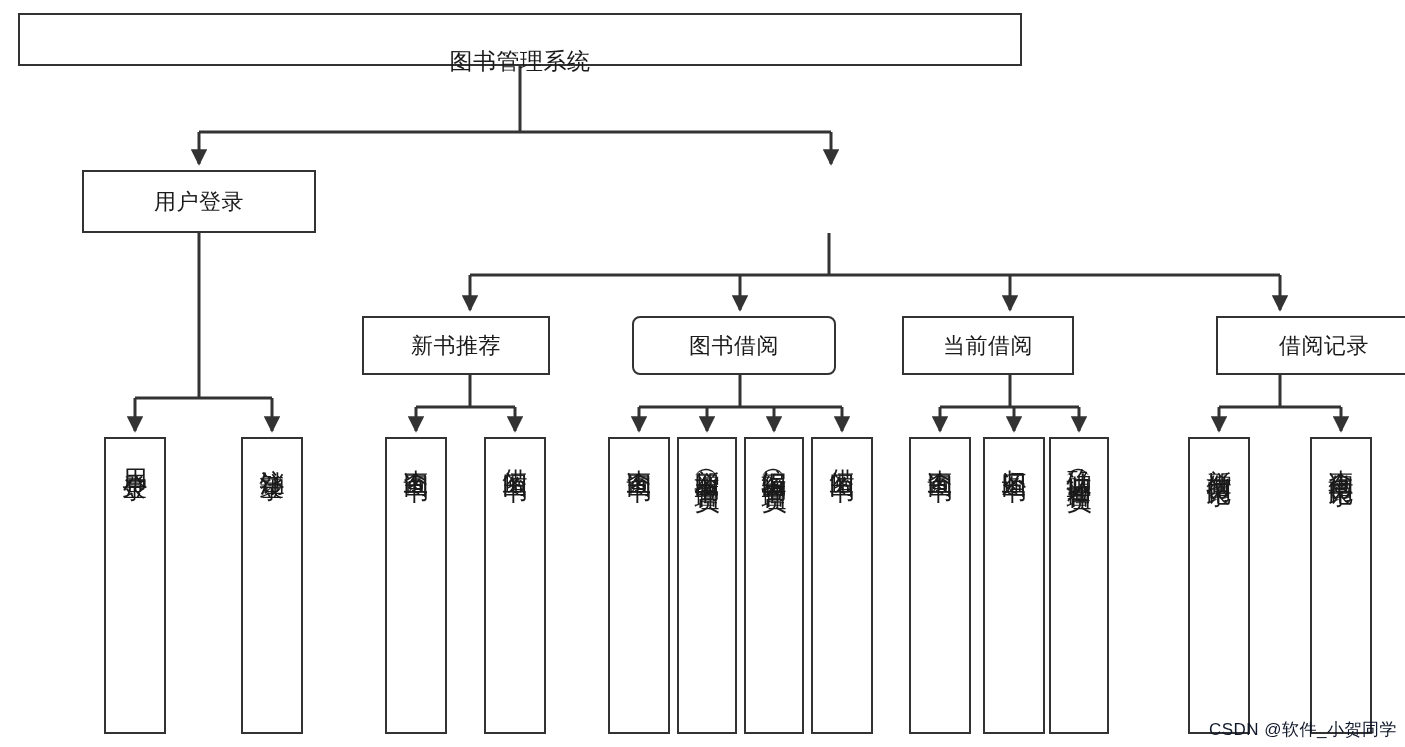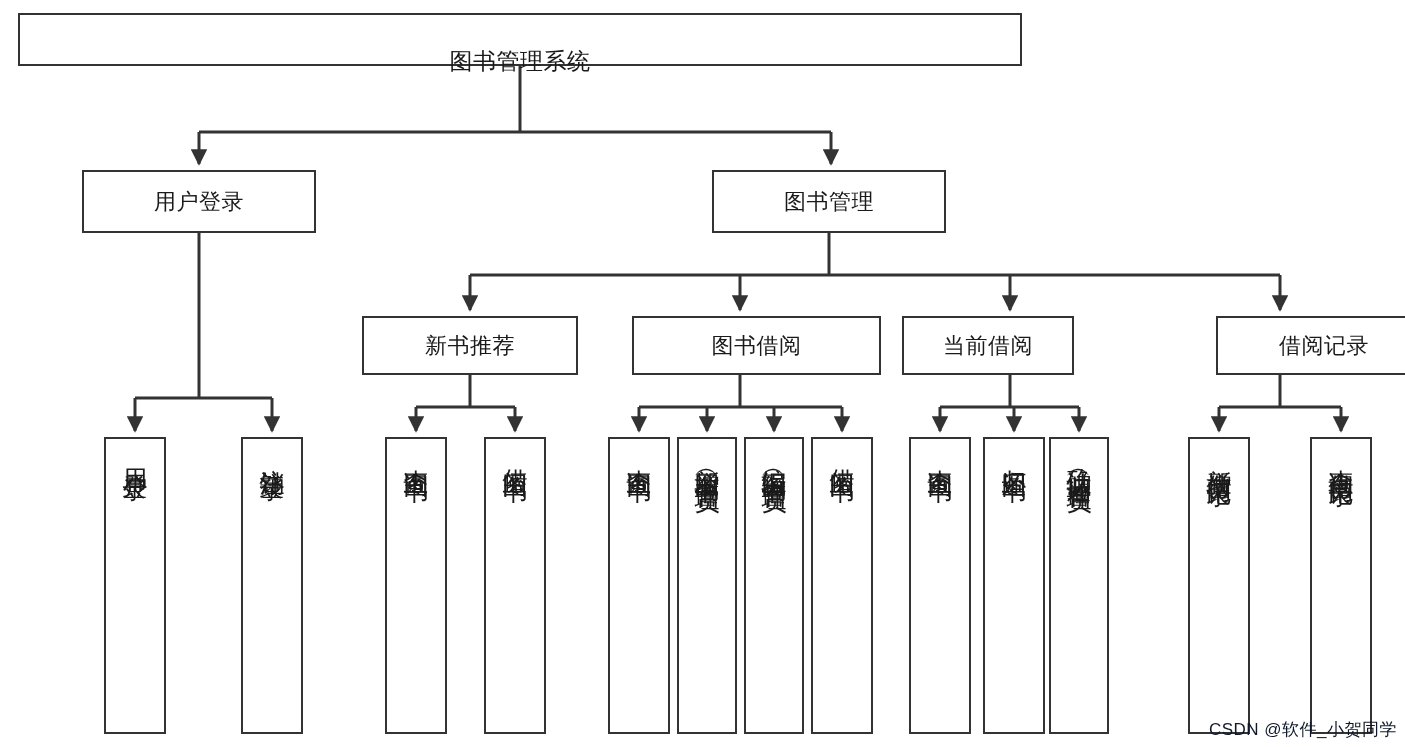--- a/index.html
+++ b/index.html
@@ -125,28 +125,25 @@
     </g>
   </svg>
 
   <div class="node horiz" id="root-node" style="left:18px; top:13px; width:1004px; height:53px;">
     <span class="label">图书管理系统</span>
   </div>
 
   <div class="node horiz" style="left:82px; top:170px; width:234px; height:63px;">
     <span class="label">用户登录</span>
   </div>
-  <div class="node horiz" style="left:712px; top:170px; width:234px; height:63px;">
-    <span class="label">图书管理</span>
-  </div>
 
-  <div class="node horiz" style="left:362px; top:316px; width:216px; height:59px;">
+  <div class="node horiz" style="left:362px; top:316px; width:188px; height:59px;">
     <span class="label">新书推荐</span>
   </div>
-  <div class="node horiz" style="left:632px; top:316px; width:249px; height:59px;">
+  <div class="node horiz" style="left:632px; top:316px; width:204px; height:59px;border-radius:8px;">
     <span class="label">图书借阅</span>
   </div>
   <div class="node horiz" style="left:902px; top:316px; width:172px; height:59px;">
     <span class="label">当前借阅</span>
   </div>
   <div class="node horiz" style="left:1172px; top:316px; width:216px; height:59px;margin-left:44px;">
     <span class="label">借阅记录</span>
   </div>
 
   <div class="node vert" style="left:104px; top:437px; width:62px; height:297px;">

